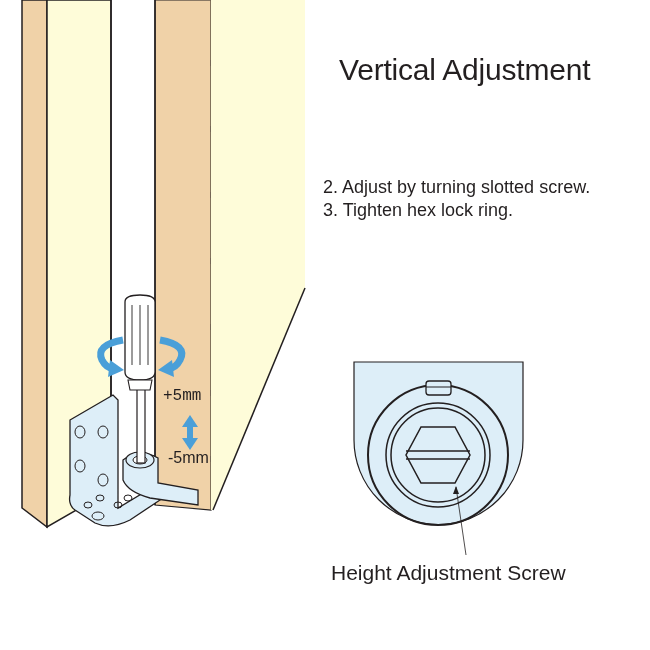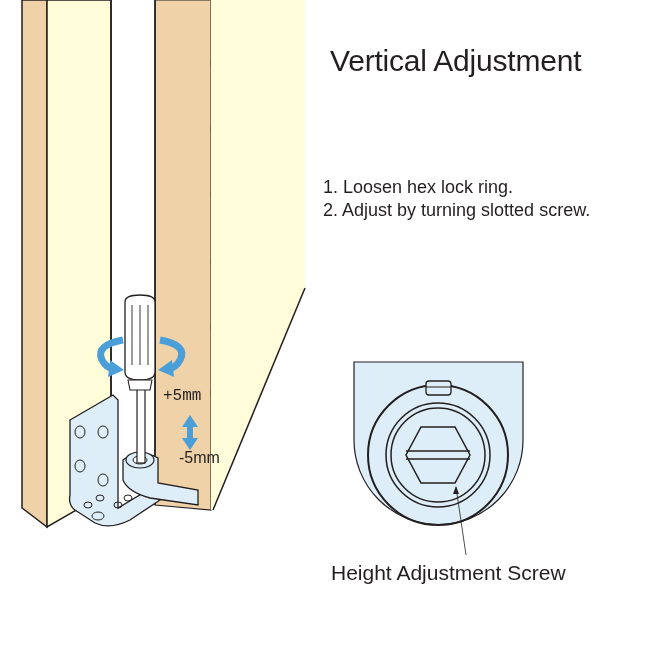--- a/index.html
+++ b/index.html
@@ -1,26 +1,26 @@
 <!DOCTYPE html>
 <html><head>
   <meta charset="utf-8">
   <style>
     html, body { margin: 0; padding: 0; background: #ffffff; }
     body { width: 650px; height: 650px; position: relative; overflow: hidden;
            font-family: "Liberation Sans", "DejaVu Sans", sans-serif; color: #231f20; }
     .illustration { position: absolute; left: 0; top: 0; width: 650px; height: 650px; }
     .title { position: absolute; left: 330px; top: 44px; font-size: 30px; font-weight: normal;
-             letter-spacing: -0.2px; white-space: nowrap; margin: 0; }
+             letter-spacing: -0.2px; white-space: nowrap; margin: 9px; }
     .steps { position: absolute; left: 323px; top: 176px; margin: 0; padding: 0; list-style: none;
              font-size: 18px; line-height: 23px; }
     .steps li { white-space: nowrap; }
     .label { position: absolute; font-size: 16px; white-space: nowrap; }
     .label-plus { left: 163px; top: 387px; font-family: Liberation Mono, monospace; }
-    .label-minus { left: 179px; top: 449px; }
+    .label-minus { left: 168px; top: 449px; }
     .caption { position: absolute; left: 331px; top: 561px; font-size: 21px; white-space: nowrap; text-align: right; }
   </style>
 </head>
 <body>
 
 <svg class="illustration" viewBox="0 0 650 650" xmlns="http://www.w3.org/2000/svg">
 
   <g>
     <polygon points="22,0 47,0 47,527 22,508" fill="#f0d2a8" stroke="#231f20" stroke-width="1.5"></polygon>
     <polygon points="47,0 111,0 111,490 47,527" fill="#fefcd9" stroke="#231f20" stroke-width="1.5"></polygon>
@@ -89,20 +89,20 @@
   </g>
   <g>
     <line x1="456" y1="487" x2="466" y2="555" stroke="#231f20" stroke-width="0.8"></line>
     <polygon points="456,486 453,494 459,494" fill="#231f20"></polygon>
   </g>
 </svg>
 
 <h1 class="title">Vertical Adjustment</h1>
 
 <ul class="steps">
-  <li>1. Loosen hex lock ring.</li>
   <li>2. Adjust by turning slotted screw.</li>
+  <li>3. Tighten hex lock ring.</li>
 </ul>
 
 <div class="label label-plus">+5mm</div>
 <div class="label label-minus">-5mm</div>
 
 <div class="caption">Height Adjustment Screw</div>
 
 </body></html>

